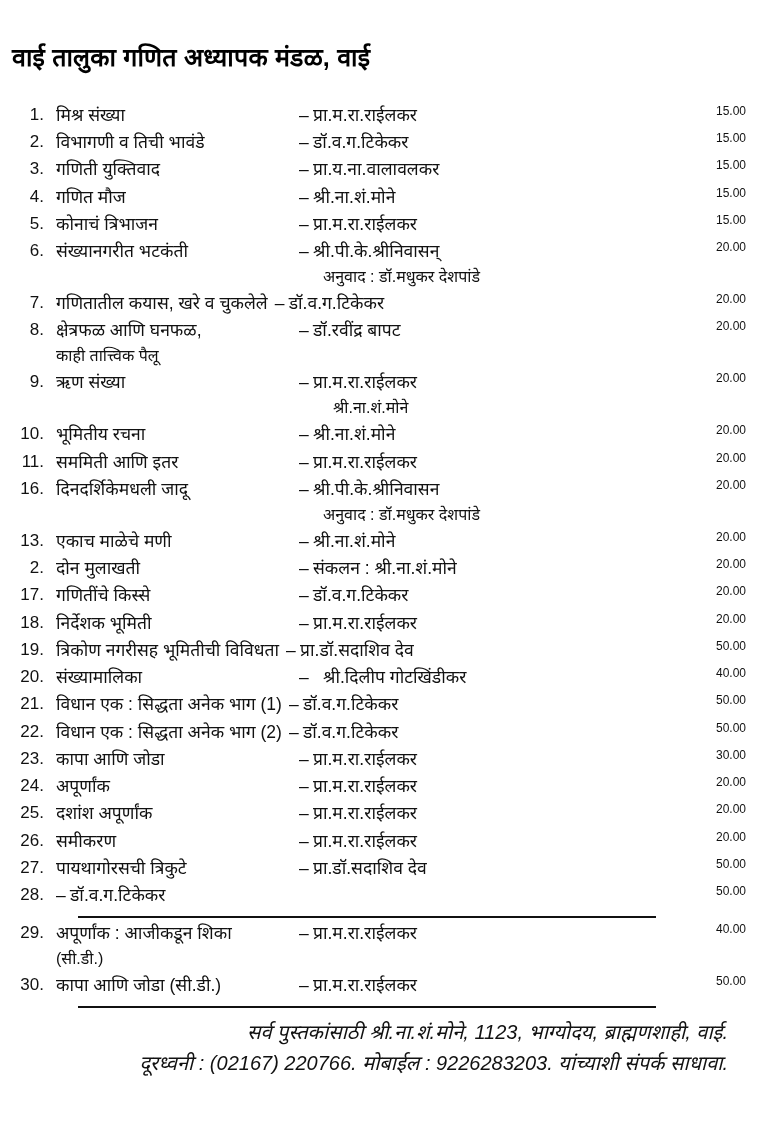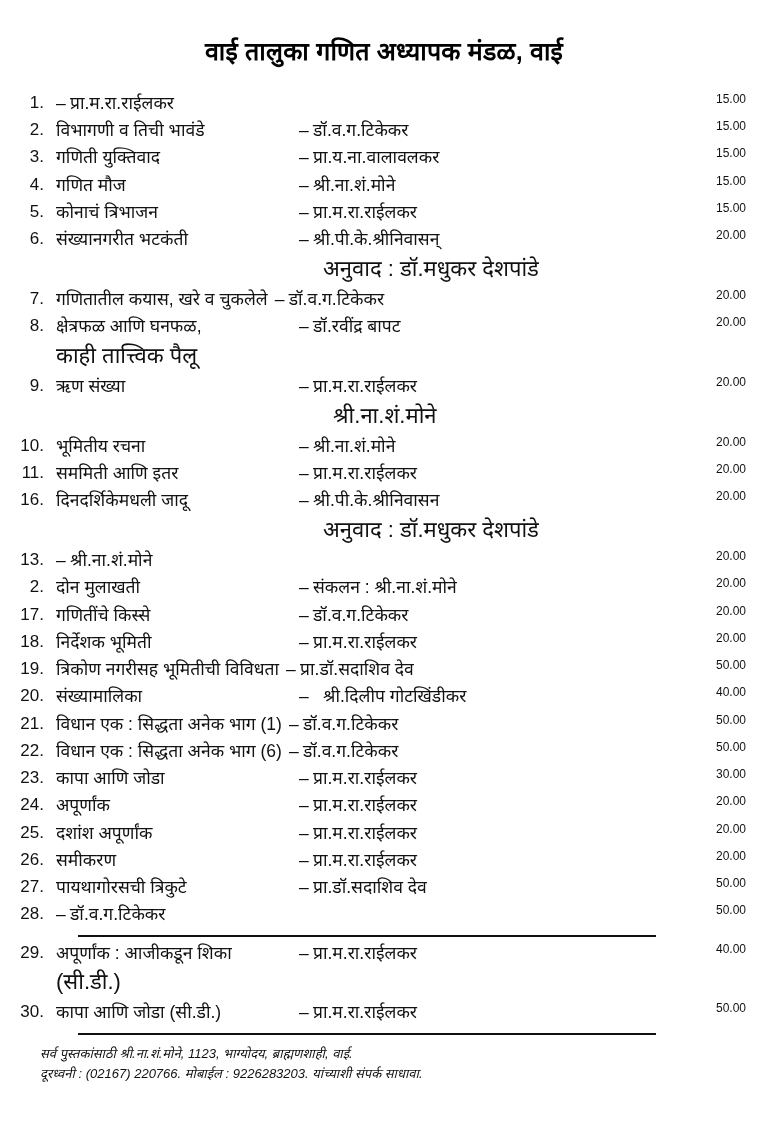--- a/index.html
+++ b/index.html
@@ -18,25 +18,24 @@
   .page {
     width: 768px;
     height: 1137px;
     box-sizing: border-box;
     padding: 0;
     position: relative;
   }
 
   
   .title {
-    text-align: center;
     font-size: 25px;
     font-weight: 700;
     letter-spacing: 0.2px;
-    margin: 6px;
+    margin: 12px;
     padding-top: 30px;
     padding-bottom: 14px;
     line-height: 1.25;
     color: #000;
   }
 
   
   .booklist {
     margin: 0;
     padding: 0 0 0 0;
@@ -106,21 +105,21 @@
     text-align: right;
     padding-right: 22px;
     box-sizing: border-box;
     font-size: 12px;
     white-space: nowrap;
   }
 
   
   .subline {
     display: flex;
-    font-size: 22px;
+    font-size: 16px;
     line-height: 1.30;
     padding-top: 4px;
     color: #111;
   }
   .subline .pad-num { width: 56px; min-width: 56px; }
   .subline.title-cont .pad-num { width: 56px; min-width: 56px; }
   .subline .pad-title { width: 243px; min-width: 243px; }
   .subline .sub-text { white-space: nowrap; }
   .subline.author-cont .sub-text { padding-left: 34px; }
   .subline.author-anuvad .sub-text { padding-left: 24px; }
@@ -130,39 +129,41 @@
     height: 0;
     border-top: 2.2px solid #111;
     margin: 9px auto 0 auto;
     width: 578px;
     margin-left: 78px;
   }
 
   
   .footer {
     margin-top: 9px;
-    text-align: left;
+    text-align: right;
     font-style: italic;
-    font-size: 13px;
+    font-size: 20px;
     line-height: 1.55;
     color: #111;
     padding: 0 40px;
+    margin-left: 43px;
   }
   .footer div { white-space: nowrap; }
 </style>
 </head>
 <body>
 
 <div class="page">
 
   <h1 class="title">वाई तालुका गणित अध्यापक मंडळ, वाई</h1>
 
   <div class="booklist">
       <div class="row">
         <div class="col-num">1.</div>
+        <div class="col-title">मिश्र संख्या</div>
         <div class="col-author">
           <span class="dash">–</span>
           <span>प्रा.म.रा.राईलकर</span>
         </div>
         <div class="col-price">15.00</div>
       </div>
       <div class="row">
         <div class="col-num">2.</div>
         <div class="col-title">विभागणी व तिची भावंडे</div>
         <div class="col-author">
@@ -275,20 +276,21 @@
         </div>
         <div class="col-price">20.00</div>
       </div>
       <div class="subline author-anuvad">
         <div class="pad-num"></div>
         <div class="pad-title"></div>
         <div class="sub-text">अनुवाद : डॉ.मधुकर देशपांडे</div>
       </div>
       <div class="row">
         <div class="col-num">13.</div>
+        <div class="col-title">एकाच माळेचे मणी</div>
         <div class="col-author">
           <span class="dash">–</span>
           <span>श्री.ना.शं.मोने</span>
         </div>
         <div class="col-price">20.00</div>
       </div>
       <div class="row">
         <div class="col-num">2.</div>
         <div class="col-title">दोन मुलाखती</div>
         <div class="col-author">
@@ -337,21 +339,21 @@
         <div class="col-num">21.</div>
         <div class="col-title">विधान एक : सिद्धता अनेक भाग (1)</div>
         <div class="col-author">
           <span class="dash">–</span>
           <span>डॉ.व.ग.टिकेकर</span>
         </div>
         <div class="col-price">50.00</div>
       </div>
       <div class="row wide">
         <div class="col-num">22.</div>
-        <div class="col-title">विधान एक : सिद्धता अनेक भाग (6)</div>
+        <div class="col-title">विधान एक : सिद्धता अनेक भाग (2)</div>
         <div class="col-author">
           <span class="dash">–</span>
           <span>डॉ.व.ग.टिकेकर</span>
         </div>
         <div class="col-price">50.00</div>
       </div>
       <div class="row">
         <div class="col-num">23.</div>
         <div class="col-title">कापा आणि जोडा</div>
         <div class="col-author">

